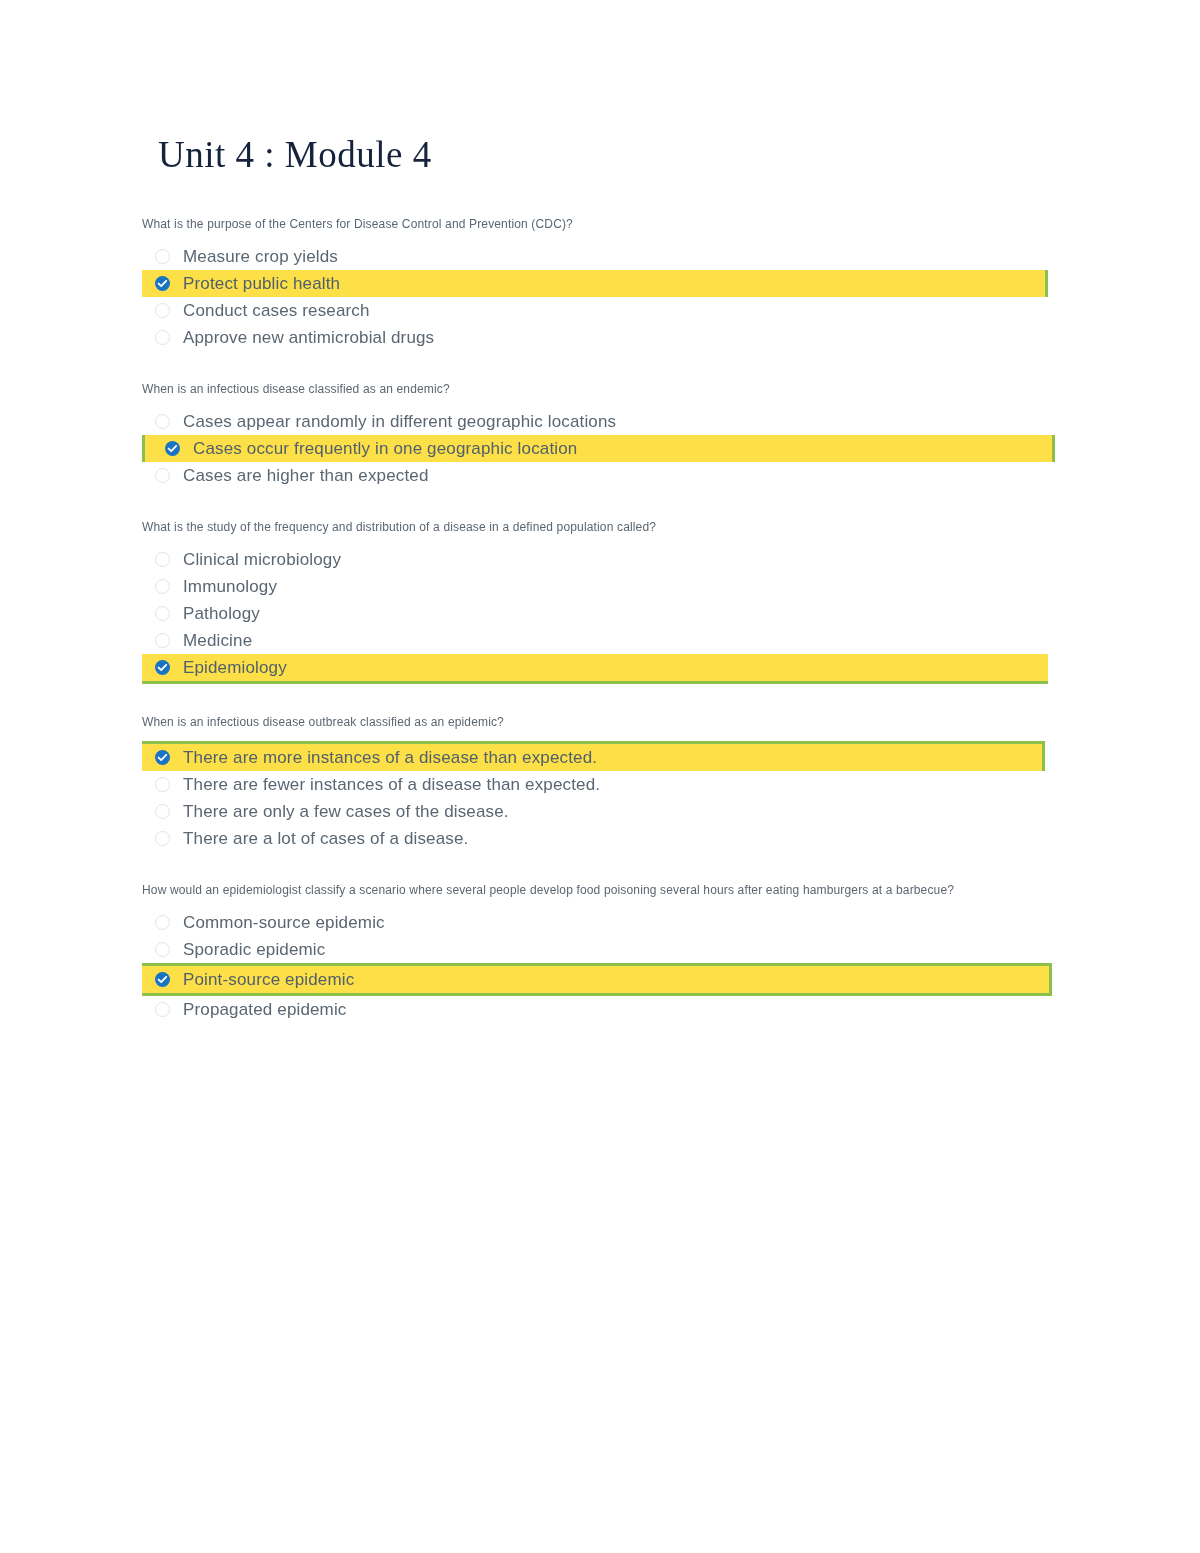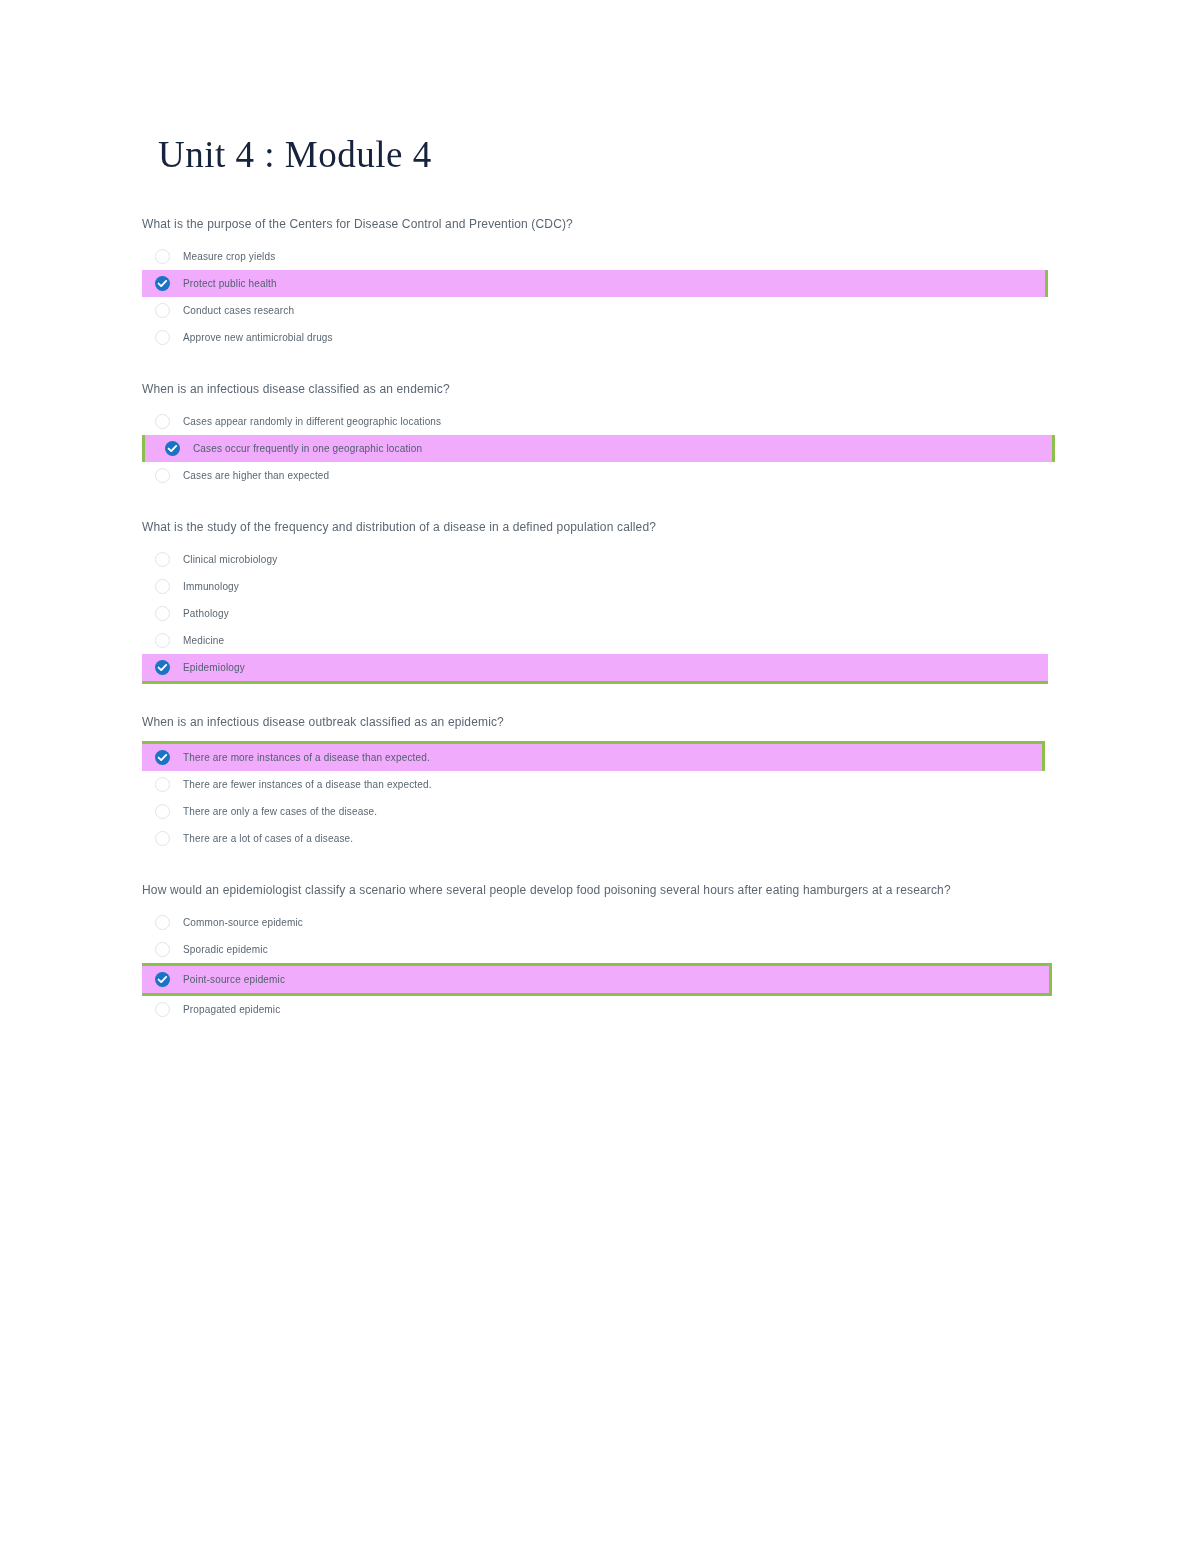--- a/index.html
+++ b/index.html
@@ -79,28 +79,28 @@
     background: #1a73c4;
   }
   .option.selected .radio svg {
     position: absolute;
     left: 0; top: 0;
     width: 15px;
     height: 15px;
     display: block;
   }
   .option .opt-label {
-    font-size: 10px;
+    font-size: 17px;
     line-height: 17px;
     color: #5a6672;
     letter-spacing: 0.15px;
     white-space: nowrap;
   }
   .option.selected {
-    background: #f0abfc;
+    background: #fde047;
   }
   .option.selected .opt-label {
     color: #51606c;
   }
   
   .option.selected.bd-right   { border-right: 3px solid #8cbf4b; width: 906px; }
   .option.selected.bd-lr      { border-left: 3px solid #8cbf4b; border-right: 3px solid #8cbf4b; width: 913px; padding-left: 20px; }
   .option.selected.bd-bottom  { border-bottom: 3px solid #8cbf4b; width: 906px; }
   .option.selected.bd-top-right { border-top: 3px solid #8cbf4b; border-right: 3px solid #8cbf4b; width: 903px; }
   .option.selected.bd-tb-right { border-top: 3px solid #8cbf4b; border-bottom: 3px solid #8cbf4b; border-right: 3px solid #8cbf4b; width: 910px; }
@@ -211,21 +211,21 @@
           <span class="opt-label">There are only a few cases of the disease.</span>
         </li>
         <li class="option">
           <span class="radio"></span>
           <span class="opt-label">There are a lot of cases of a disease.</span>
         </li>
       </ul>
     </div>
 
     <div class="question-block">
-      <p class="question-text">How would an epidemiologist classify a scenario where several people develop food poisoning several hours after eating hamburgers at a research?</p>
+      <p class="question-text">How would an epidemiologist classify a scenario where several people develop food poisoning several hours after eating hamburgers at a barbecue?</p>
       <ul class="options">
         <li class="option">
           <span class="radio"></span>
           <span class="opt-label">Common-source epidemic</span>
         </li>
         <li class="option">
           <span class="radio"></span>
           <span class="opt-label">Sporadic epidemic</span>
         </li>
         <li class="option selected bd-tb-right">

